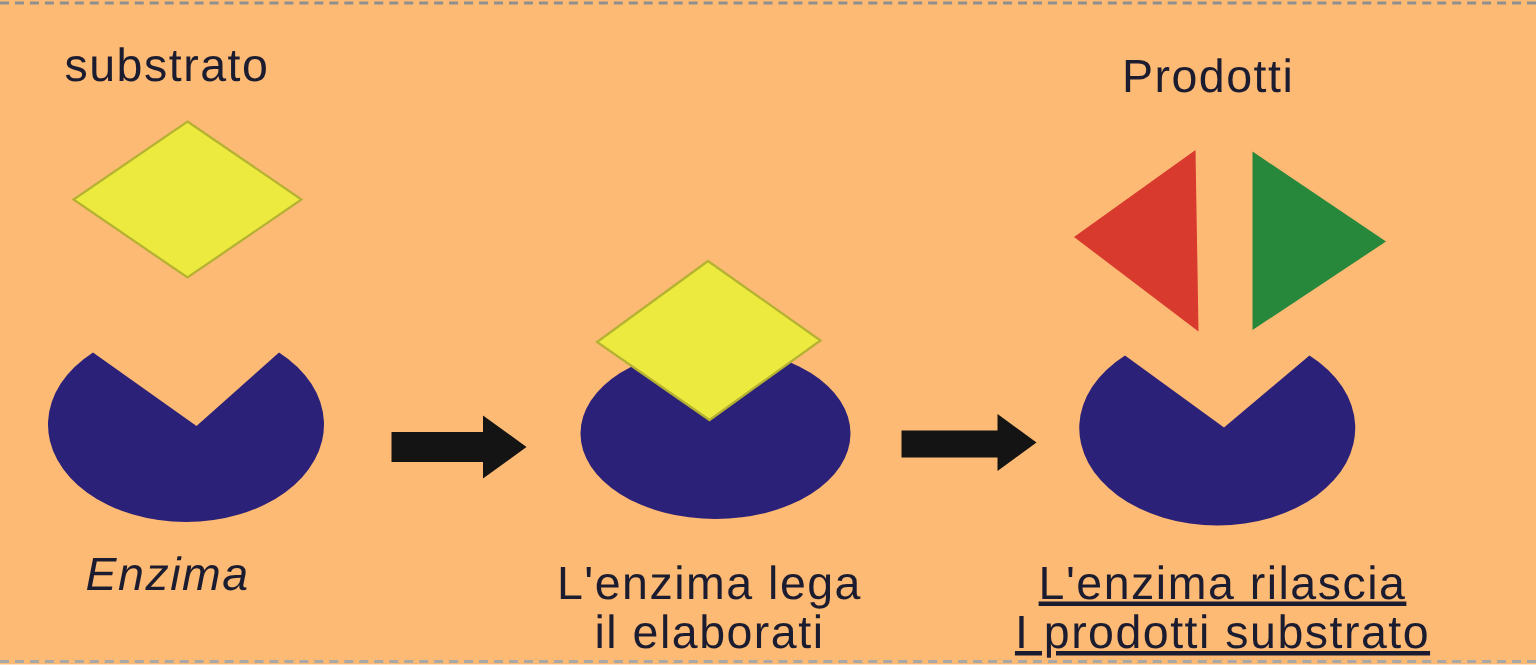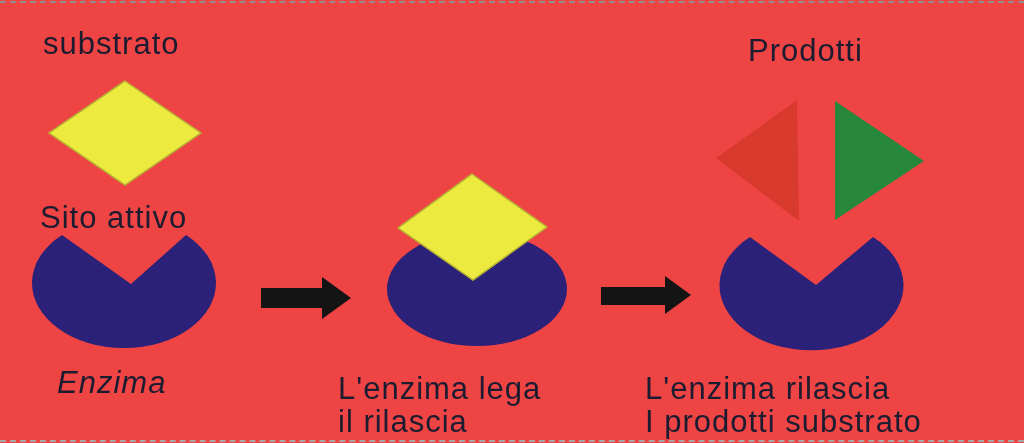--- a/index.html
+++ b/index.html
@@ -1,21 +1,21 @@
 <!DOCTYPE html>
 <html><head>
 <meta charset="utf-8">
 <style>
   * { margin: 0; padding: 0; box-sizing: border-box; }
   html, body { background: #ffffff; }
   .canvas {
     position: relative;
     width: 1024px;
     height: 443px;
-    background: #ef4444;
+    background: #fdba74;
     overflow: hidden;
     font-family: "Liberation Sans", sans-serif;
   }
   .edge-line {
     position: absolute;
     left: 0;
     width: 1024px;
     height: 0;
   }
   .edge-top { top: 1px; border-top: 2px dashed #8f8f8f; }
@@ -31,21 +31,21 @@
     font-size: 31px;
     letter-spacing: 1px;
     white-space: nowrap;
     line-height: 33px;
   }
   .caption {
     position: absolute;
     color: #1c1c30;
     font-size: 31px;
     letter-spacing: 1px;
-    text-align: left;
+    text-align: center;
     line-height: 33px;
   }
 </style>
 </head>
 <body>
 
 <div class="canvas">
 
   <div class="edge-line edge-top"></div>
   <div class="edge-line edge-bottom"></div>
@@ -65,29 +65,28 @@
     <polygon points="601,287 665,287 665,276 691,295 665,314 665,305 601,305" fill="#141414"></polygon>
 
     <polygon points="797,100 799,221 716,158" fill="#d93a2e"></polygon>
     <polygon points="835,101 924,161 835,220" fill="#27873b"></polygon>
 
     <path d="M 750,237 A 92,65 0 1 0 873,237 L 816,285 Z" fill="#2b2178"></path>
   </svg>
 
   <div class="label" style="left:43px; top:27px;">substrato</div>
 
-  <div class="label" style="left:40px; top:201px;">Sito attivo</div>
 
   <div class="label" style="left:57px; top:366px;font-style:italic;">Enzima</div>
 
   <div class="caption" style="left:338px; top:372px; width:270px;">
     <div>L'enzima lega</div>
-    <div>il rilascia</div>
+    <div>il elaborati</div>
   </div>
 
   <div class="label" style="left:748px; top:34px;text-align:right;">Prodotti</div>
 
-  <div class="caption" style="left:645px; top:372px; width:340px;">
+  <div class="caption" style="left:645px; top:372px; width:340px;text-decoration:underline;">
     <div>L'enzima rilascia</div>
     <div>I prodotti substrato</div>
   </div>
 
 </div>
 
 </body></html>

